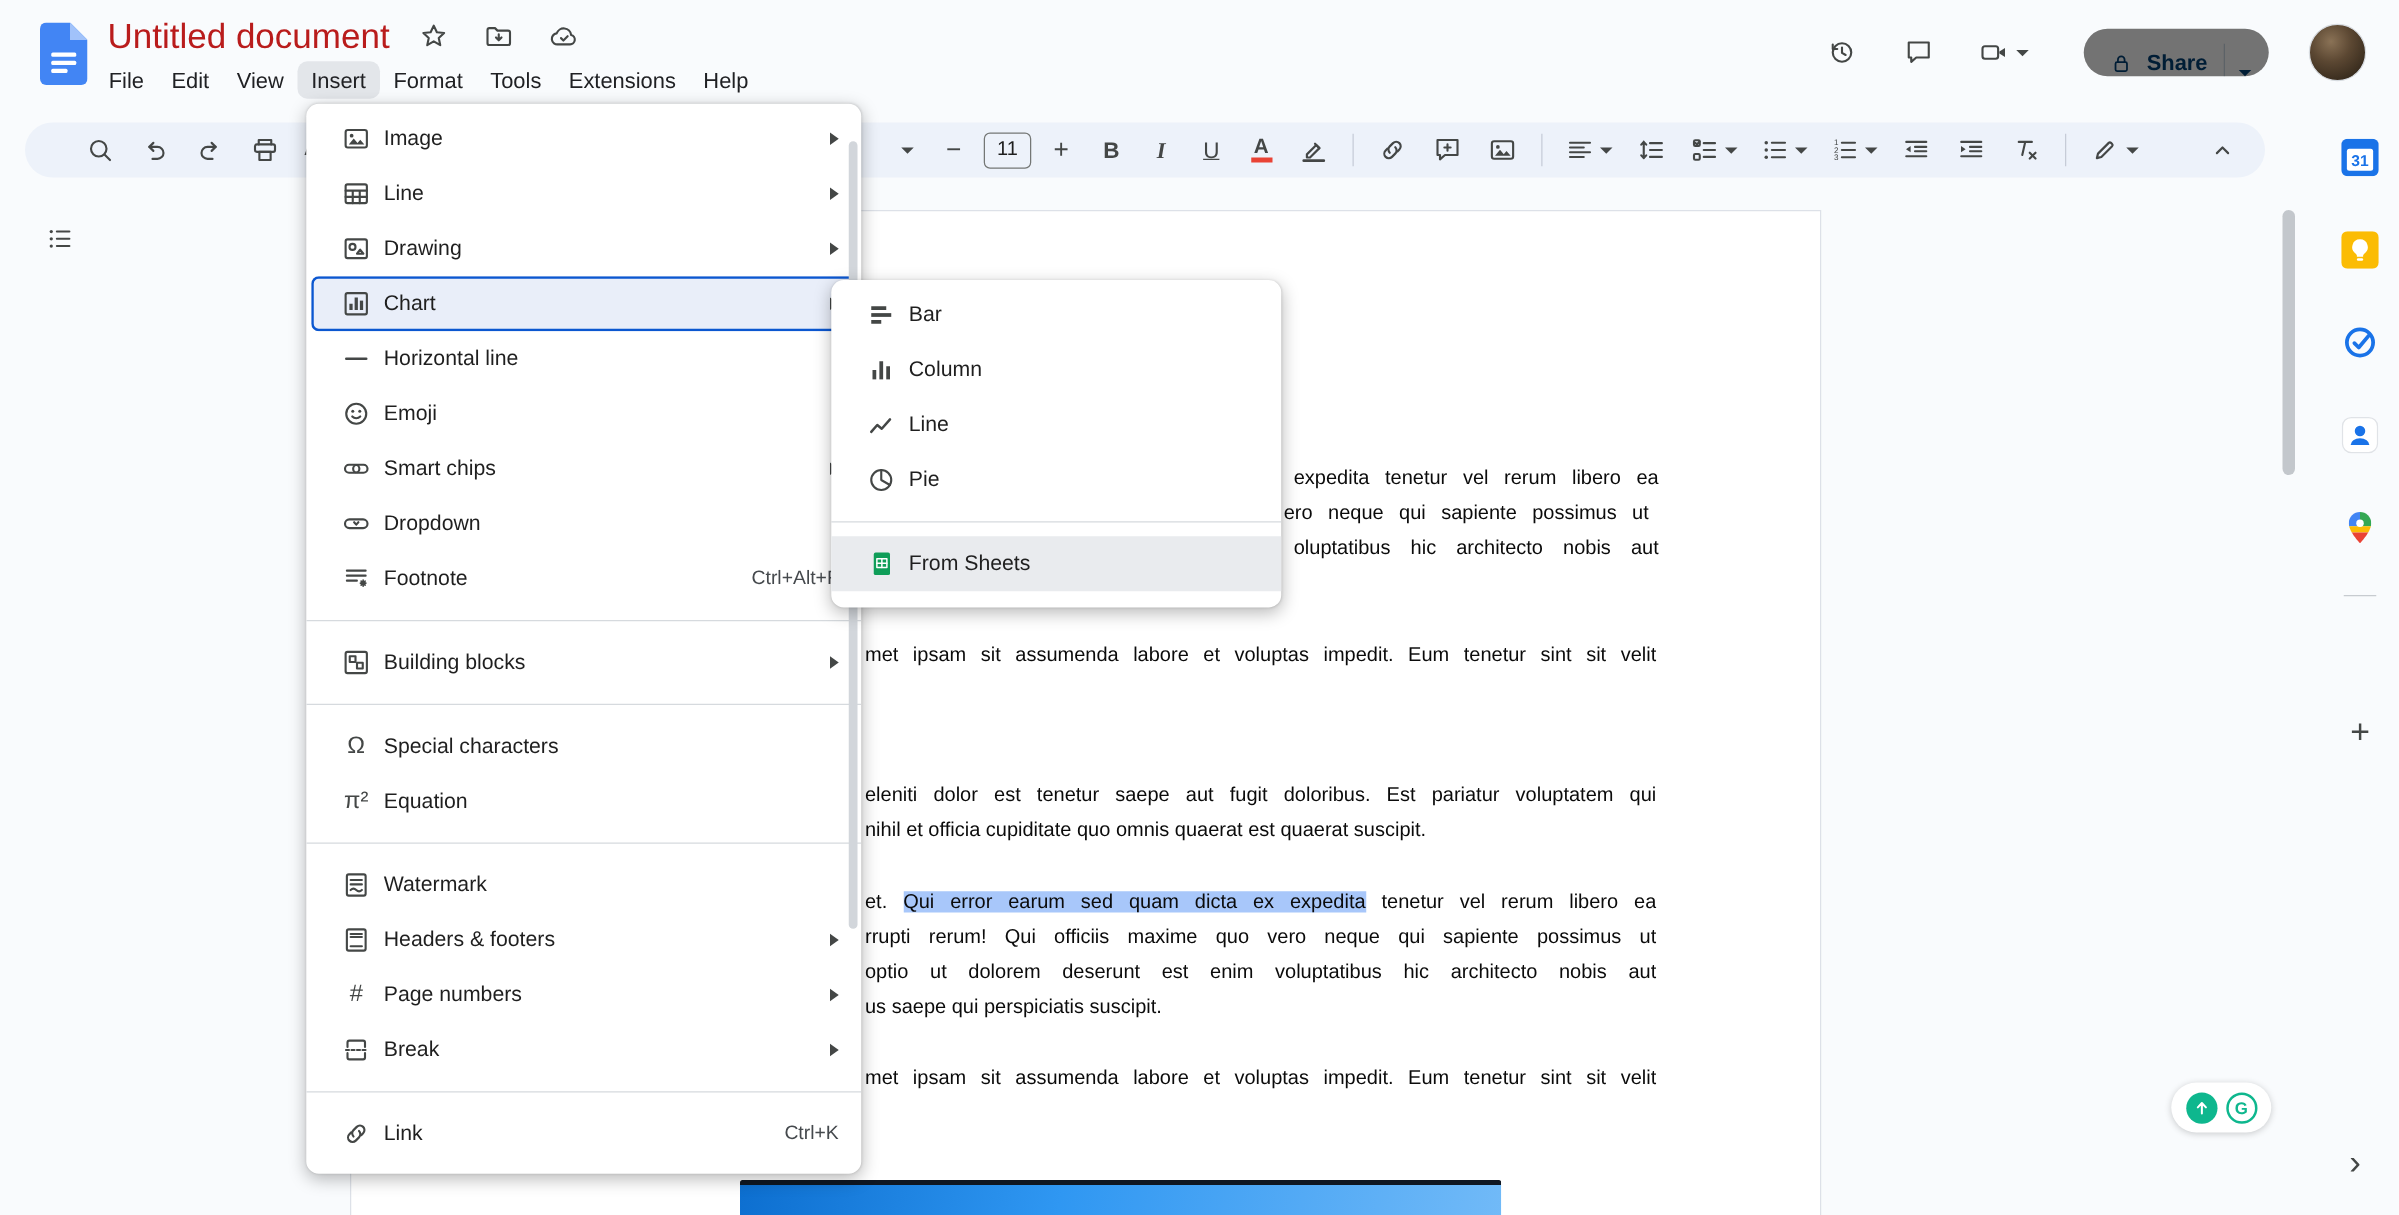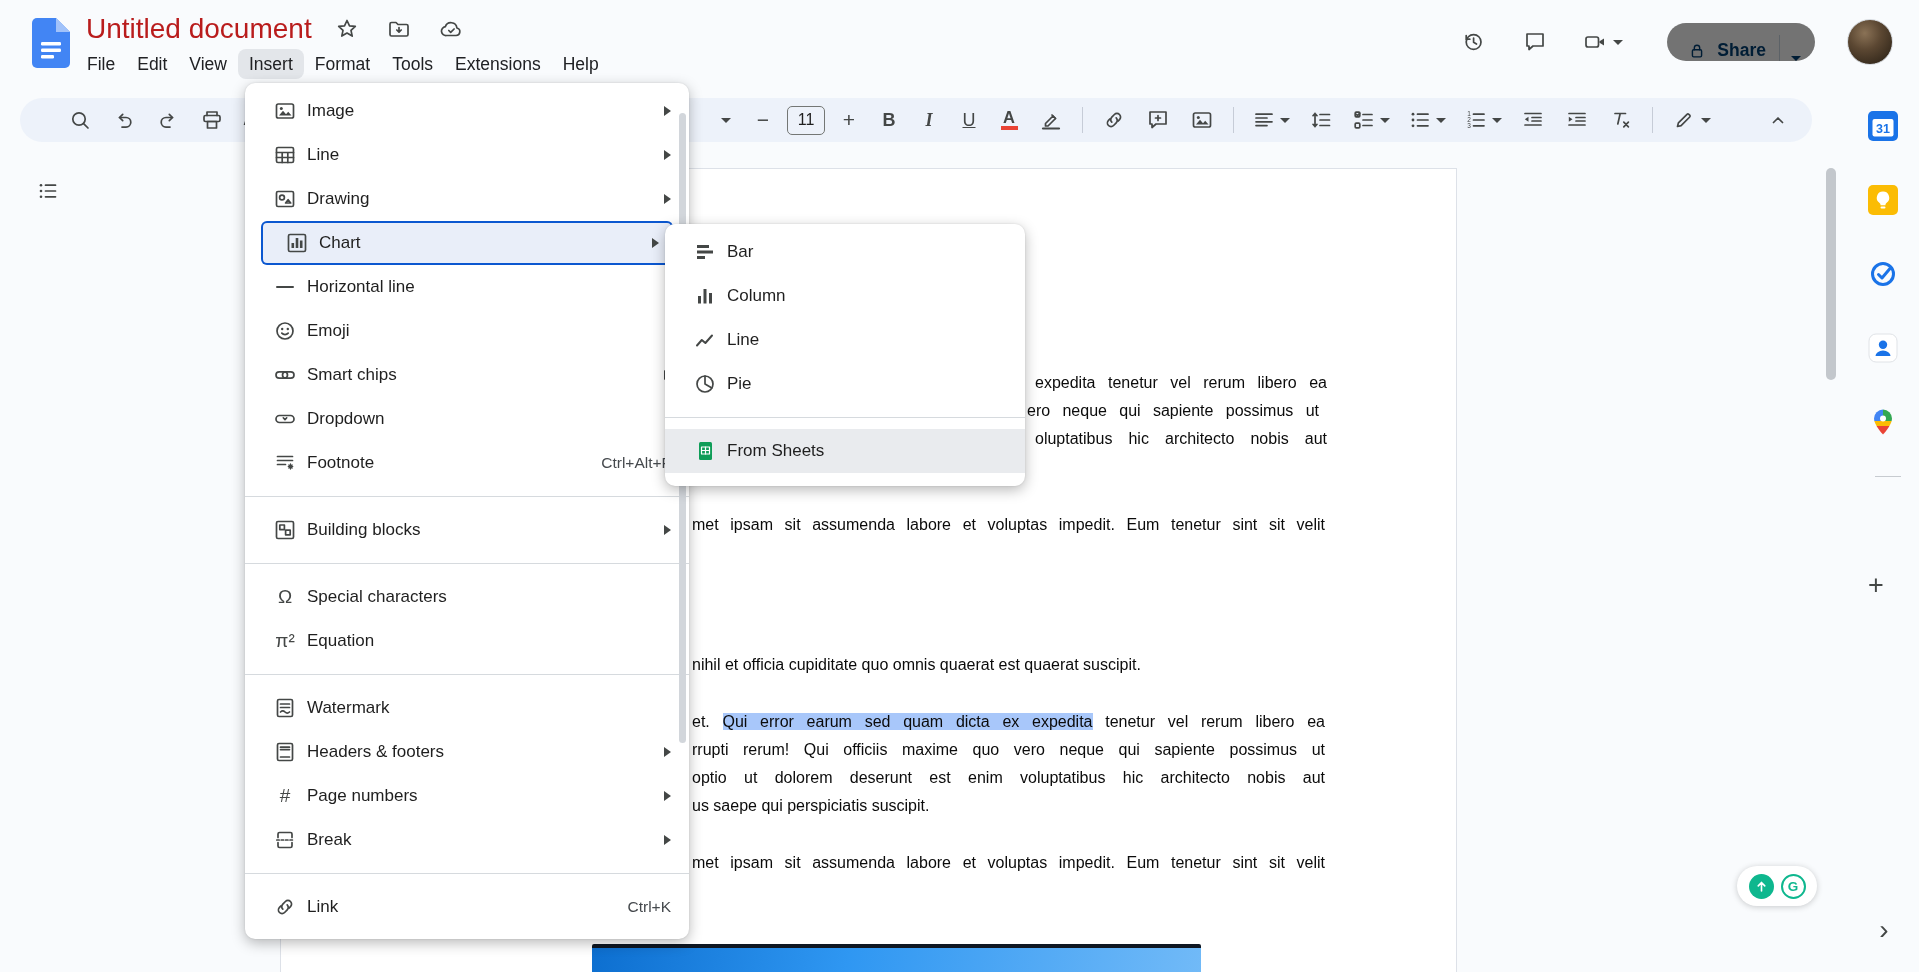--- a/index.html
+++ b/index.html
@@ -68,47 +68,48 @@
   .doc-scrollbar{position:absolute;left:1826px;top:168px;width:10px;height:212px;background:#c3c7cc;border-radius:5px;z-index:5}
 
   
   .menu-panel{position:absolute;background:#fff;border-radius:10px;box-shadow:0 4px 14px rgba(0,0,0,.28),0 0 2px rgba(0,0,0,.12);padding-top:6px}
   .insert-menu{left:245px;top:83px;width:444px;height:856px;z-index:30;overflow:hidden}
   .chart-submenu{left:665px;top:224px;width:360px;height:262px;z-index:31}
   .mi{height:44px;display:flex;align-items:center;padding:0 18px 0 28px;gap:10px;font-size:17px;color:#1f1f1f;cursor:pointer}
   .mi .lbl{white-space:nowrap}
   .mi .end{margin-left:auto;display:flex;align-items:center}
   .mi .shortcut{margin-left:auto;color:#45494d;font-size:15.5px}
-  .mi.selected{margin:0 16px;border-radius:6px;background:#e9eef9;box-shadow:inset 0 0 0 2px #0b57d0;padding-left:24px;padding-right:14px}
+  .mi.selected{margin:0 4px;border-radius:6px;background:#e9eef9;box-shadow:inset 0 0 0 2px #0b57d0;padding-left:24px;padding-right:14px}
   .mi.hovered{background:#e9ebee}
   .mi-div{height:1px;background:#d6dade;margin:11px 0}
   .menu-scrollbar{position:absolute;right:3px;top:30px;width:7px;height:630px;background:#d2d6db;border-radius:4px;z-index:2}
 
   
   .side-rail{position:absolute;right:0;top:92px;width:62px;bottom:0;display:flex;flex-direction:column;align-items:center;padding-top:14px;z-index:6}
-  .rail-btn{width:40px;height:40px;display:flex;align-items:center;margin-bottom:34px}
+  .rail-btn{width:40px;height:40px;display:flex;align-items:center;justify-content:center;margin-bottom:34px}
   .rail-div{width:26px;height:1px;background:#c7cbd0;margin:0 0 36px 0}
   .rail-plus{font-size:27px;color:#444746;line-height:27px}
 
   
   .grammarly{position:absolute;left:1737px;top:866px;width:80px;height:40px;background:#fff;border-radius:20px;box-shadow:0 1px 6px rgba(0,0,0,.2);display:flex;align-items:center;justify-content:center;gap:7px;z-index:40}
   .gr-circ{width:25px;height:25px;border-radius:50%;background:#0eb78e;display:flex;align-items:center;justify-content:center}
   .gr-g{width:25px;height:25px;border-radius:50%;border:2.5px solid #0eb78e;color:#0eb78e;font-size:13.5px;font-weight:bold;display:flex;align-items:center;justify-content:center}
   .chev-right{position:absolute;left:1864px;top:910px;width:40px;height:40px;display:flex;align-items:center;justify-content:center;font-size:28px;color:#444746;z-index:40}
 </style>
 </head>
 <body>
 
 <div class="stage">
 
   <div class="page">
     <div class="dline j" style="left:754px;top:200px;width:292px">expedita tenetur vel rerum libero ea</div>
     <div class="dline j" style="left:746px;top:228px;width:292px">ero neque qui sapiente possimus ut</div>
     <div class="dline j" style="left:754px;top:256px;width:292px">oluptatibus hic architecto nobis aut</div>
     <div class="dline j" style="left:411px;top:342px;width:633px">met ipsam sit assumenda labore et voluptas impedit. Eum tenetur sint sit velit</div>
+    <div class="dline j" style="left:411px;top:454px;width:633px">eleniti dolor est tenetur saepe aut fugit doloribus. Est pariatur voluptatem qui</div>
     <div class="dline" style="left:411px;top:482px;width:633px">nihil et officia cupiditate quo omnis quaerat est quaerat suscipit.</div>
     <div class="dline j" style="left:411px;top:539px;width:633px"><span>et. </span><span class="dsel">Qui error earum sed quam dicta ex expedita</span><span> tenetur vel rerum libero ea</span></div>
     <div class="dline j" style="left:411px;top:567px;width:633px">rrupti rerum! Qui officiis maxime quo vero neque qui sapiente possimus ut</div>
     <div class="dline j" style="left:411px;top:595px;width:633px">optio ut dolorem deserunt est enim voluptatibus hic architecto nobis aut</div>
     <div class="dline" style="left:411px;top:623px;width:633px">us saepe qui perspiciatis suscipit.</div>
     <div class="dline j" style="left:411px;top:680px;width:633px">met ipsam sit assumenda labore et voluptas impedit. Eum tenetur sint sit velit</div>
     <div class="doc-image"></div>
   </div>
 
   <div class="doc-scrollbar"></div>

